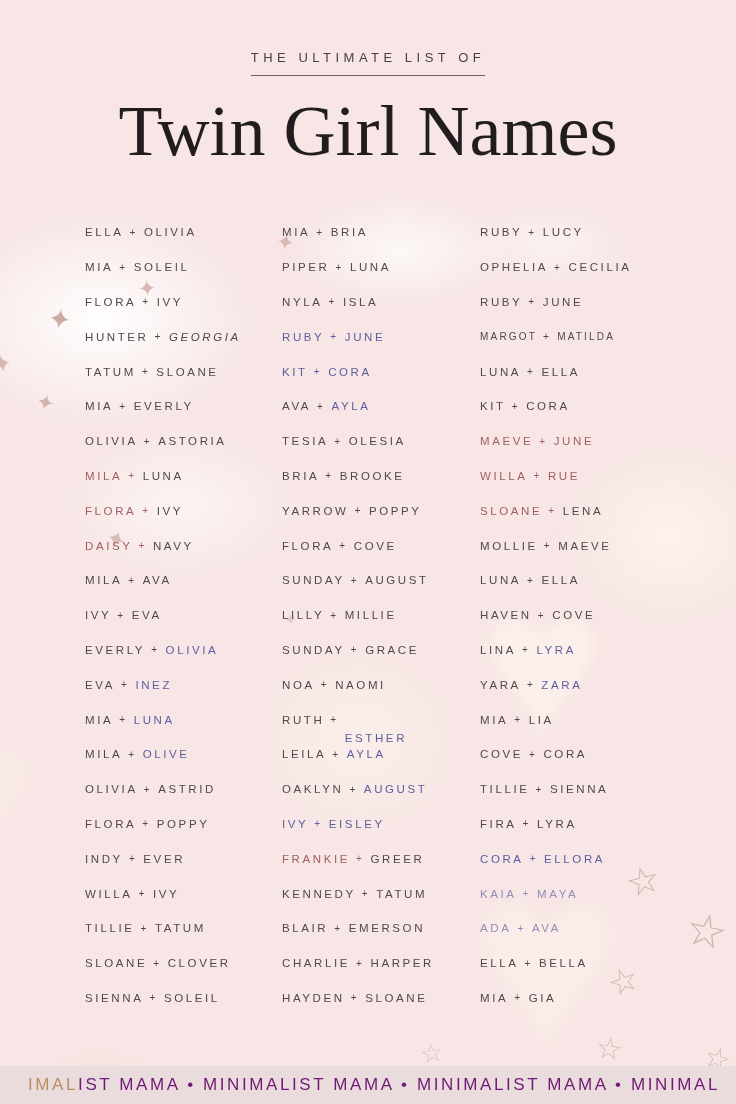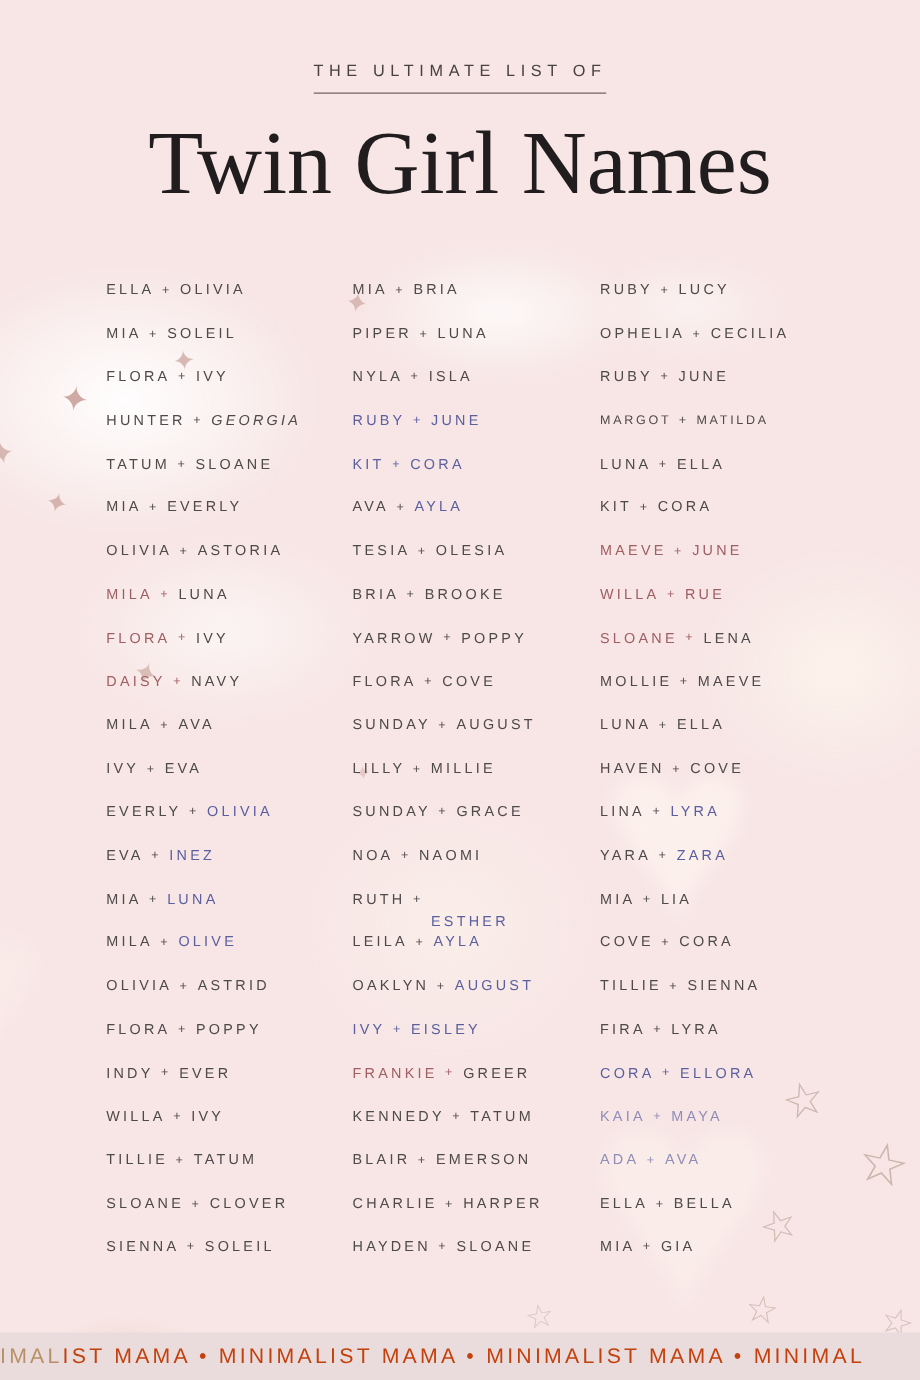--- a/index.html
+++ b/index.html
@@ -449,16 +449,16 @@
         <span style="color: rgb(78, 74, 74);">BELLA</span>
       </div>
       <div class="pair">
         <span style="color: rgb(78, 74, 74);">MIA</span>
         <span class="plus" style="color: rgb(78, 74, 74);">+</span>
         <span style="color: rgb(78, 74, 74);">GIA</span>
       </div>
     </div>
 
   <div class="banner">
-    <div class="banner-text"><span style="color: rgb(185, 143, 102);">IMAL</span><span style="color: #c2410c;">IST MAMA • MINIMALIST MAMA • MINIMALIST MAMA • MINIMAL</span></div>
+    <div class="banner-text"><span style="color: rgb(185, 143, 102); padding-left: 28px;">IMAL</span><span style="color: #701a75;">IST MAMA • MINIMALIST MAMA • MINIMALIST MAMA • MINIMAL</span></div>
   </div>
 
 </div>
 
 </body></html>

